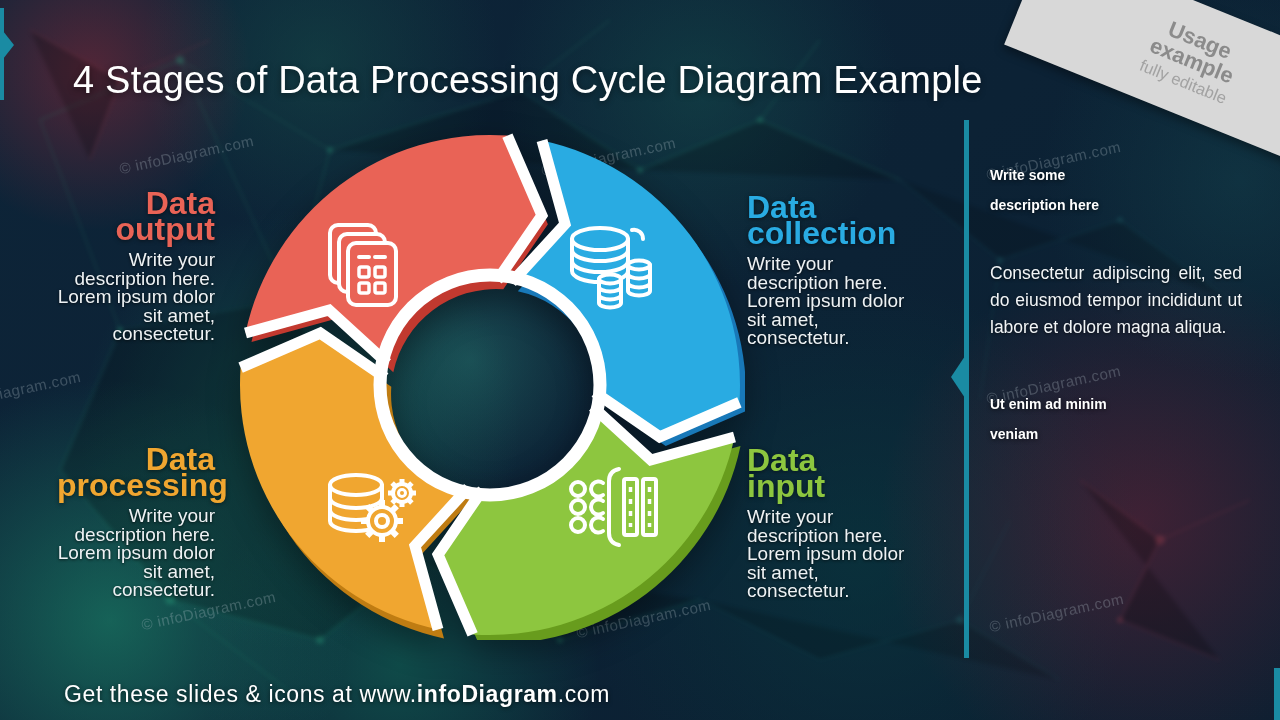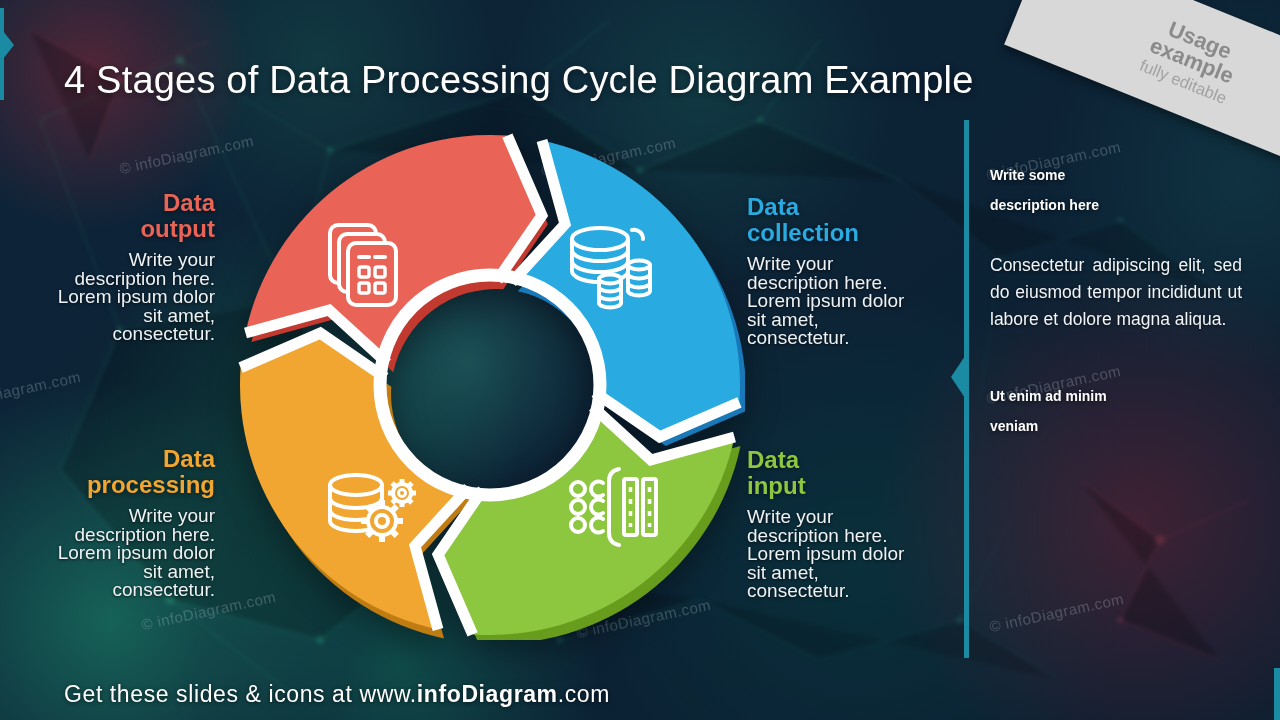--- a/index.html
+++ b/index.html
@@ -14,38 +14,38 @@
       radial-gradient(circle at 300px 430px, rgba(25,120,95,.45) 0, rgba(25,120,95,0) 220px),
       radial-gradient(circle at 110px 620px, rgba(30,150,115,.55) 0, rgba(30,150,115,0) 240px),
       radial-gradient(circle at 400px 665px, rgba(20,130,100,.42) 0, rgba(20,130,100,0) 200px),
       radial-gradient(circle at 1140px 520px, rgba(140,35,55,.40) 0, rgba(140,35,55,0) 260px),
       radial-gradient(circle at 1240px 180px, rgba(25,90,95,.30) 0, rgba(25,90,95,0) 200px),
       radial-gradient(circle at 860px 560px, rgba(8,60,65,.55) 0, rgba(8,60,65,0) 280px),
       linear-gradient(135deg,#0d2438 0%,#0c2235 55%,#0b1f31 100%);
   }
   .plexus{position:absolute;left:0;top:0;filter:blur(2px);opacity:.8;}
   .wm{position:absolute;color:#b9c7cf;opacity:.28;font-size:15px;transform:rotate(-12deg);white-space:nowrap;letter-spacing:.5px;}
-  .title{position:absolute;left:64px;top:34px;font-size:38px;font-weight:400;color:#ffffff;letter-spacing:.2px;text-shadow:0 2px 6px rgba(0,0,0,.45);white-space:nowrap;}
+  .title{position:absolute;left:73px;top:34px;font-size:38px;font-weight:400;color:#ffffff;letter-spacing:.2px;text-shadow:0 2px 6px rgba(0,0,0,.45);white-space:nowrap;}
   .left-accent-bar{position:absolute;left:0;top:8px;width:4px;height:92px;}
   .left-accent-tri{position:absolute;left:3px;top:31px;width:0;height:0;border-top:14px solid transparent;border-bottom:14px solid transparent;border-left:11px solid #1a8ba3;}
   .ribbon{position:absolute;left:1012px;top:4px;width:360px;height:112px;background:#d8d8d8;transform:rotate(22deg);box-shadow:0 4px 10px rgba(0,0,0,.38);display:flex;flex-direction:column;align-items:center;justify-content:center;line-height:1.04;}
   .ribbon .rl{font-size:22px;font-weight:700;color:#8b8b8b;}
   .ribbon .rs{font-size:16.5px;font-weight:400;color:#a2a2a2;margin-top:2px;}
   .diagram{position:absolute;left:235px;top:130px;filter:drop-shadow(0 10px 16px rgba(0,0,0,.35));}
   .stage-label{position:absolute;width:158px;}
-  .stage-label h2{margin:0;font-size:24px;font-weight:700;line-height:26px;white-space:pre-line;text-shadow:0 1px 4px rgba(0,0,0,.5);}
+  .stage-label h2{margin:0;font-size:32px;font-weight:700;line-height:26px;white-space:pre-line;text-shadow:0 1px 4px rgba(0,0,0,.5);}
   .stage-label p{margin:9px 0 0 0;font-size:19px;line-height:18.5px;color:#eef2f4;text-shadow:0 1px 3px rgba(0,0,0,.7);}
   .align-r{text-align:right;}
   .align-l{text-align:left;}
   .divider{position:absolute;left:964px;top:120px;width:5px;height:538px;}
   .divider-tri{position:absolute;left:951px;top:356px;width:0;height:0;border-top:21px solid transparent;border-bottom:21px solid transparent;border-right:14px solid #1a8ba3;}
   .corner-strip{position:absolute;left:1274px;top:668px;width:6px;height:52px;}
   .sidebar{position:absolute;left:990px;top:160px;width:252px;color:#fff;}
   .sidebar h3{margin:0;font-size:14px;font-weight:700;line-height:30px;white-space:pre-line;text-shadow:0 1px 4px rgba(0,0,0,.6);}
-  .sidebar p{margin:32px 0 0 0;font-size:17.5px;line-height:27px;color:#f2f5f7;text-align:justify;text-shadow:0 1px 3px rgba(0,0,0,.6);}
+  .sidebar p{margin:40px 0 0 0;font-size:17.5px;line-height:27px;color:#f2f5f7;text-align:justify;text-shadow:0 1px 3px rgba(0,0,0,.6);}
   .sidebar .sec2{margin-top:48px;}
   .footer{position:absolute;left:64px;top:681px;font-size:23px;color:#fff;letter-spacing:.6px;text-shadow:0 1px 4px rgba(0,0,0,.6);white-space:nowrap;}
   .footer b{font-weight:700;}
 </style>
 </head>
 <body>
 
 <div id="slide">
 
   <svg class="plexus" width="1280" height="720" viewBox="0 0 1280 720">

